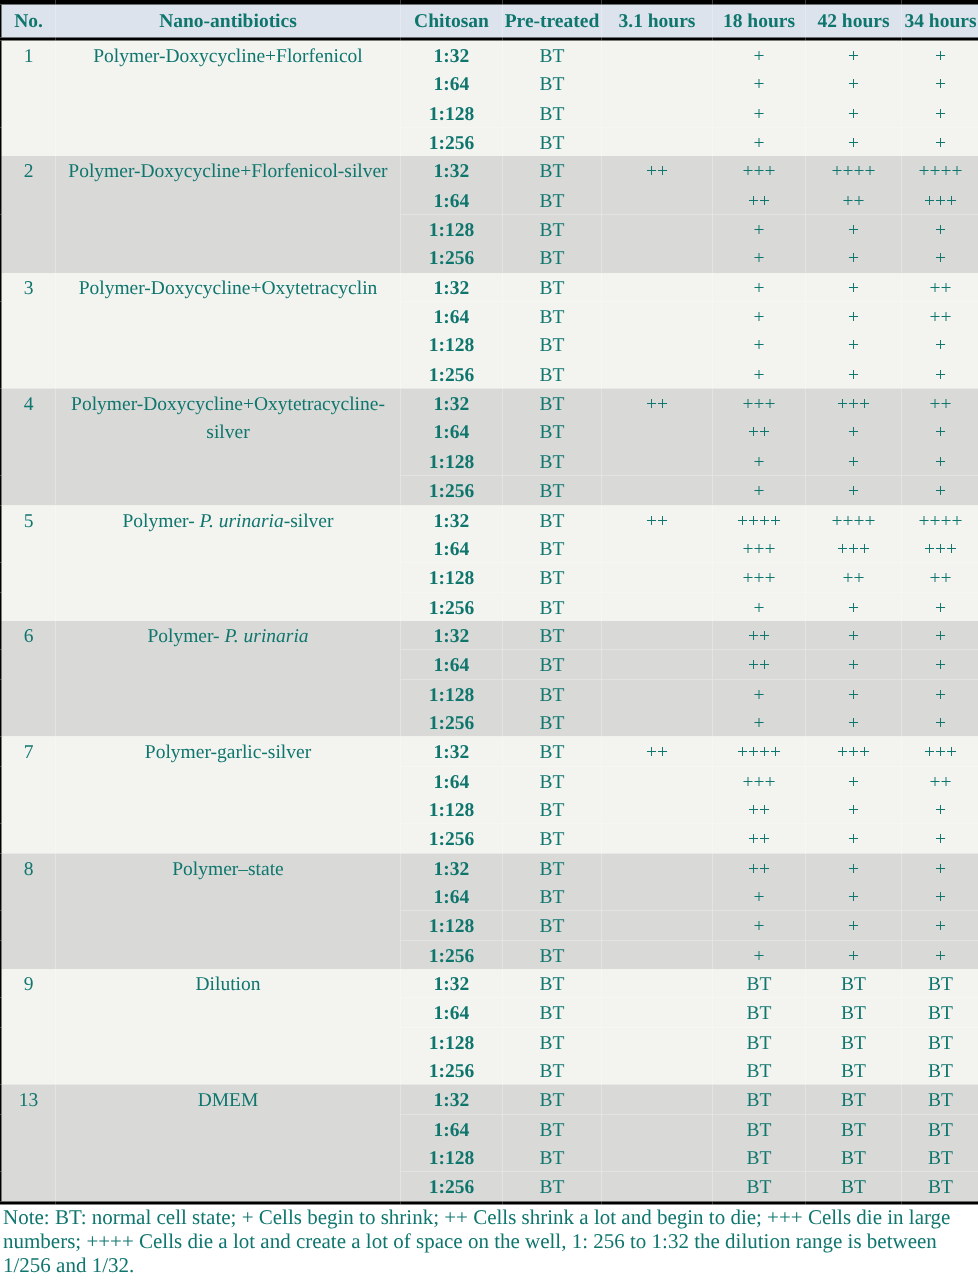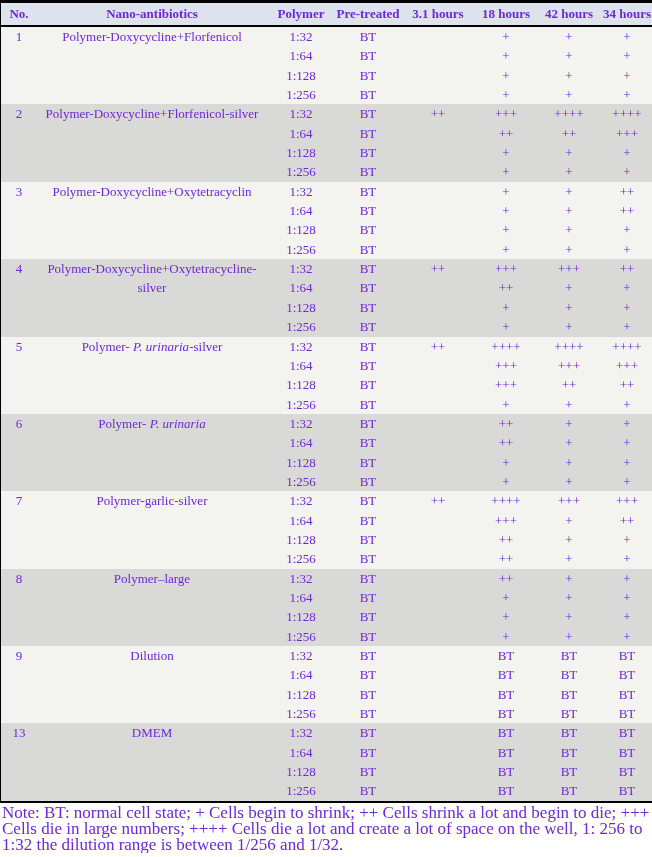--- a/index.html
+++ b/index.html
@@ -3,21 +3,21 @@
 <meta charset="utf-8">
 <style>
   html, body {
     margin: 0;
     padding: 0;
     background: #ffffff;
   }
   .page {
     width: 652px;
     font-family: "Liberation Serif", "DejaVu Serif", serif;
-    color: #6d28d9;
+    color: #0f766e;
     box-sizing: border-box;
   }
   table.results {
     width: 652px;
     border-collapse: collapse;
     table-layout: fixed;
     border-left: 1px solid #000;
     border-right: 1px solid #000;
     border-top: 3px solid #000;
     border-bottom: 2px solid #000;
@@ -38,47 +38,47 @@
     line-height: 19.35px;
     height: 19.35px;
     text-align: center;
     vertical-align: top;
   }
   tr.light td { background: #f3f3f0; }
   tr.shaded td { background: #d9d9d7; }
   
   .c0 { width: 36px; }
   .c1 { width: 230px; text-align: left; }
-  .c2 { width: 68px; }
+  .c2 { width: 68px; font-weight: bold; }
   .c3 { width: 66px; }
   .c4 { width: 74px; }
   .c5 { width: 62px; }
   .c6 { width: 64px; }
   .c7 { width: 52px; }
   th.c0 { text-align: left; padding-left: 7px; }
   th.c1 { text-align: center; }
   td.c0 { text-align: left; padding-left: 15px; }
   td.c1 { text-align: left; padding-left: 4px; padding-right: 6px; }
   .note {
-    font-size: 17px;
+    font-size: 14px;
     line-height: 16px;
     padding: 2px 2px 0 2px;
     text-align: left;
   }
 </style>
 </head>
 <body>
 
 <div class="page">
   <table class="results">
     <thead>
       <tr>
           <th class="c0">No.</th>
           <th class="c1">Nano-antibiotics</th>
-          <th class="c2">Polymer</th>
+          <th class="c2">Chitosan</th>
           <th class="c3">Pre-treated</th>
           <th class="c4">3.1 hours</th>
           <th class="c5">18 hours</th>
           <th class="c6">42 hours</th>
           <th class="c7">34 hours</th>
         </tr>
     </thead>
     <tbody>
         <tr class="light">
           <td class="c0" rowspan="4">1</td>
@@ -313,21 +313,21 @@
         <tr class="light">
           <td class="c2">1:256</td>
           <td class="c3">BT</td>
           <td class="c4"></td>
           <td class="c5">++</td>
           <td class="c6">+</td>
           <td class="c7">+</td>
         </tr>
         <tr class="shaded">
           <td class="c0" rowspan="4">8</td>
-          <td class="c1" rowspan="4">Polymer–large</td>
+          <td class="c1" rowspan="4">Polymer–state</td>
           <td class="c2">1:32</td>
           <td class="c3">BT</td>
           <td class="c4"></td>
           <td class="c5">++</td>
           <td class="c6">+</td>
           <td class="c7">+</td>
         </tr>
         <tr class="shaded">
           <td class="c2">1:64</td>
           <td class="c3">BT</td>

